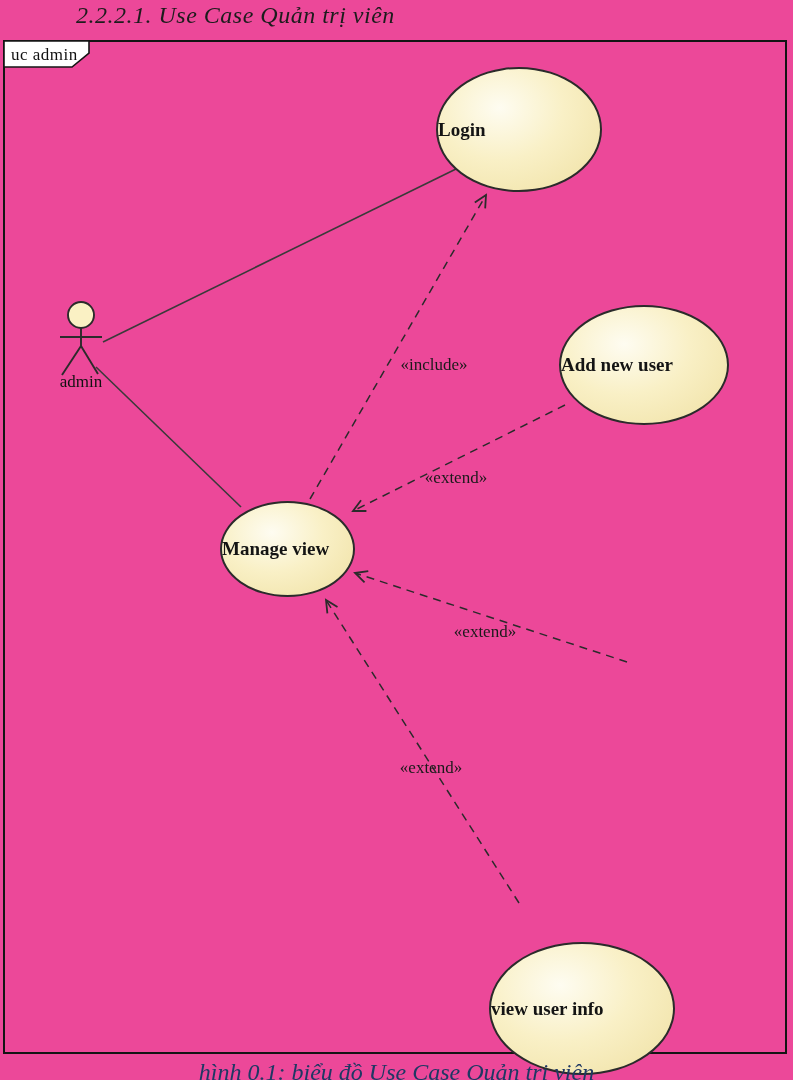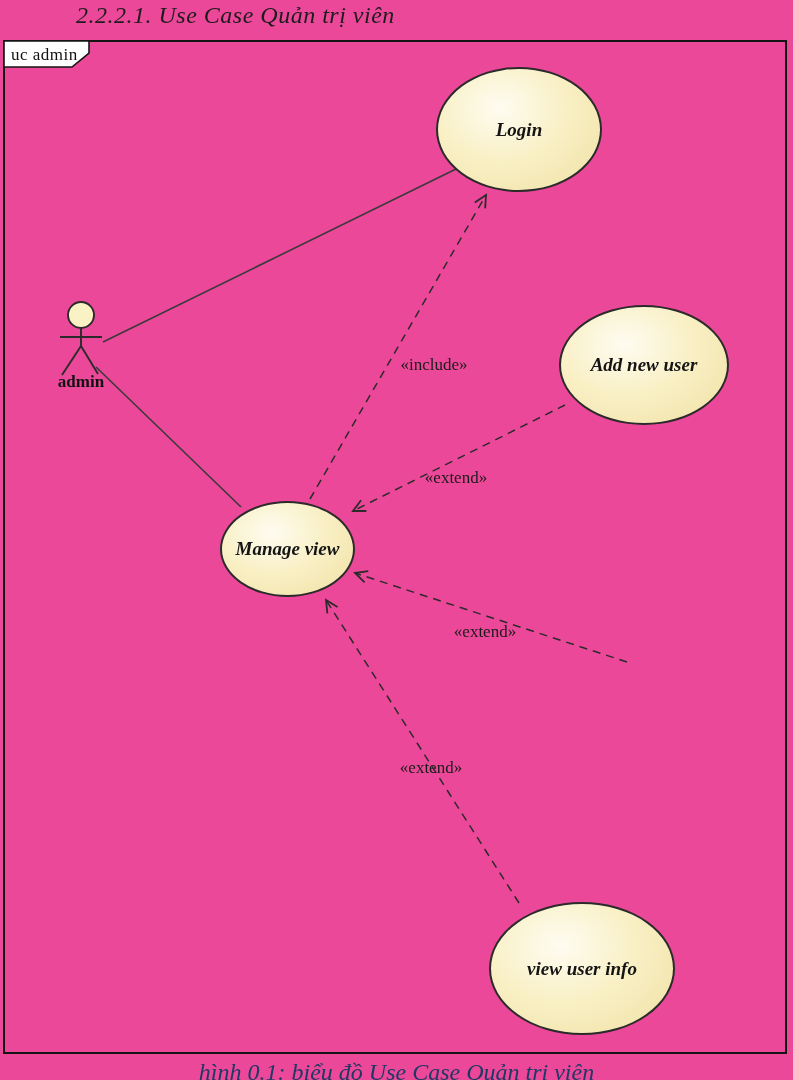--- a/index.html
+++ b/index.html
@@ -42,43 +42,41 @@
     letter-spacing: 0.5px;
     white-space: nowrap;
   }
   .usecase {
     position: absolute;
     border: 2px solid #2b2b2b;
     border-radius: 50%;
     background: radial-gradient(ellipse at 38% 32%, #fefcf1 0%, #f9f0c6 45%, #efe0a2 100%);
     display: flex;
     align-items: center;
-    justify-content: center;
     box-sizing: border-box;
-    font-style: italic;
   }
   .usecase .uc-label {
     font-size: 19px;
     font-weight: bold;
     color: #141414;
     white-space: nowrap;
   }
   .uc-login  { left: 436px; top: 67px;  width: 166px; height: 125px; }
   .uc-add    { left: 559px; top: 305px; width: 170px; height: 120px; }
   .uc-manage { left: 220px; top: 501px; width: 135px; height: 96px; }
   .uc-delete { left: 622px; top: 643px; width: 137px; height: 99px; }
-  .uc-view   { left: 489px; top: 902px; width: 186px; height: 133px; }
+  .uc-view   { left: 489px; top: 942px; width: 186px; height: 133px; }
   .actor-label {
     position: absolute;
     left: 38px;
     top: 372px;
     width: 86px;
     text-align: center;
     font-size: 17px;
-    font-weight: bold;
+    font-weight: normal;
     color: #111111;
     white-space: nowrap;
   }
   .stereo {
     position: absolute;
     transform: translate(-50%, -50%);
     font-size: 17px;
     color: #1a1a1a;
     white-space: nowrap;
   }

